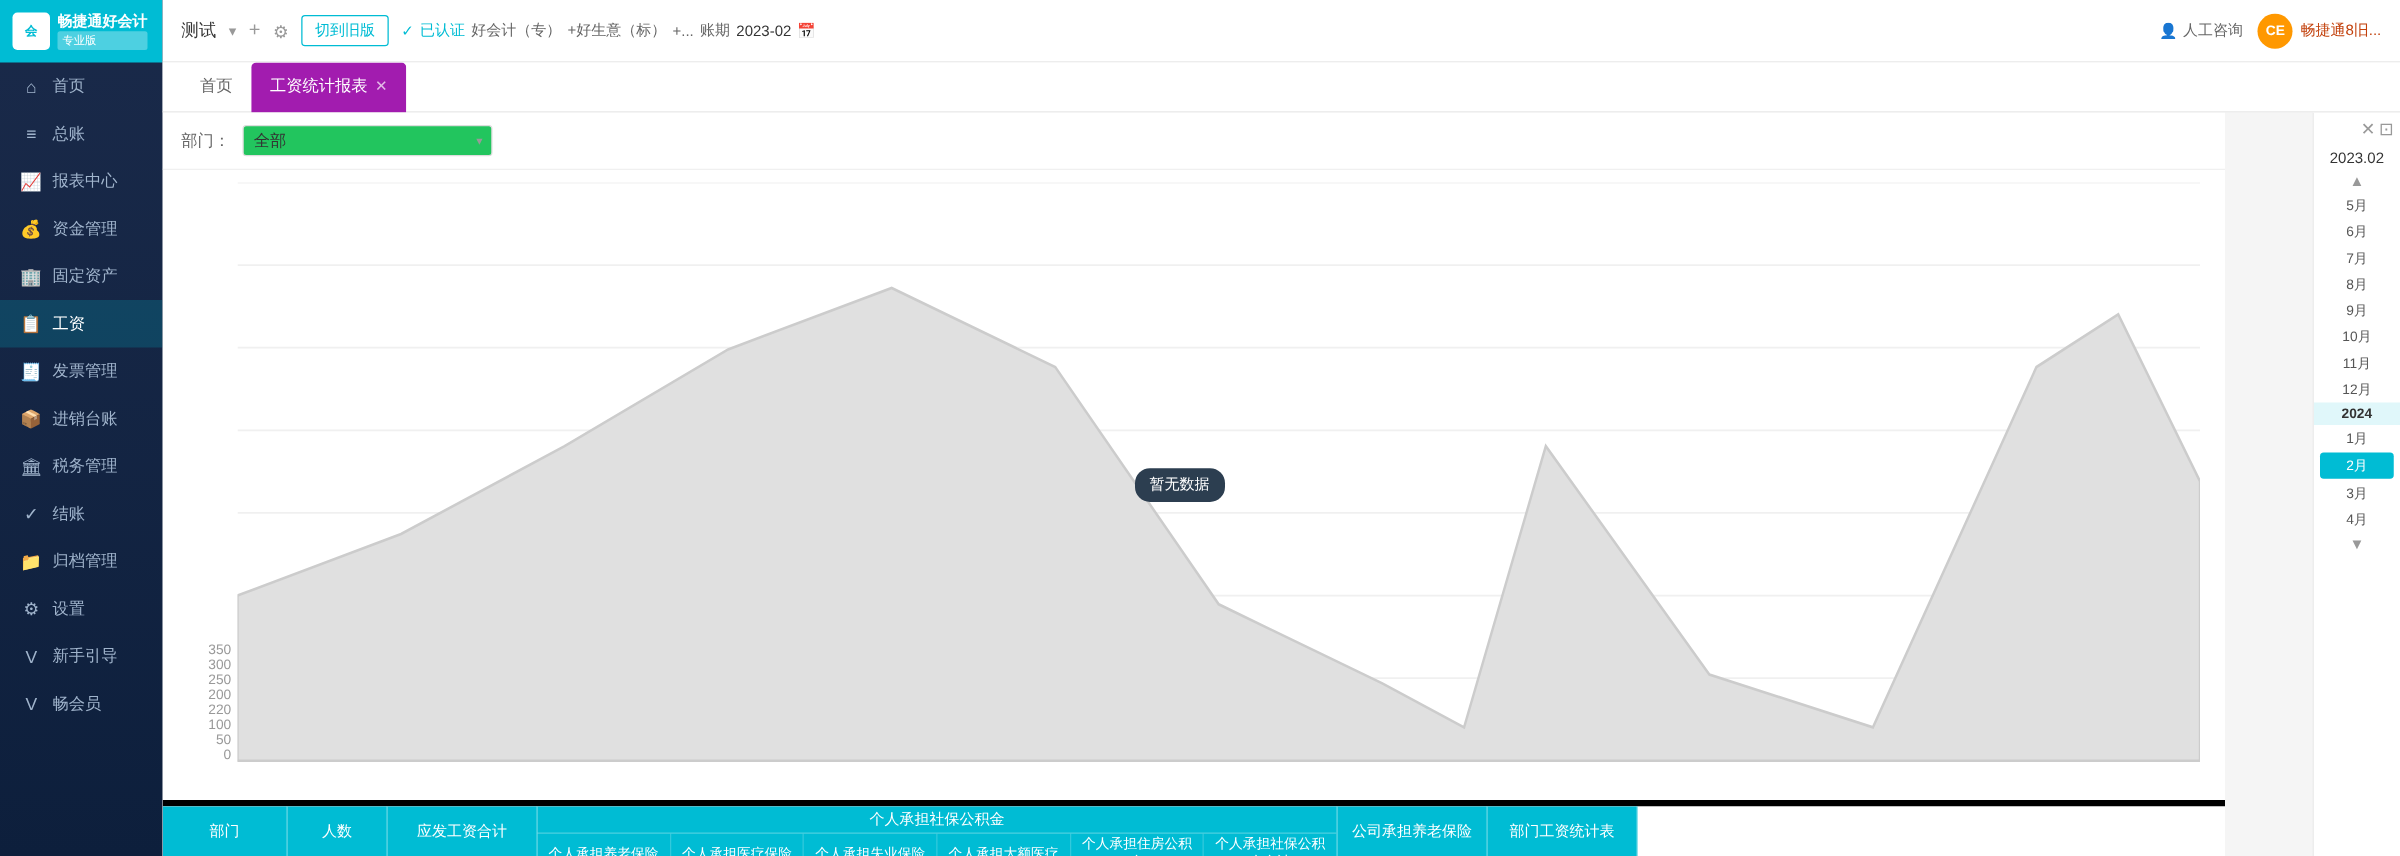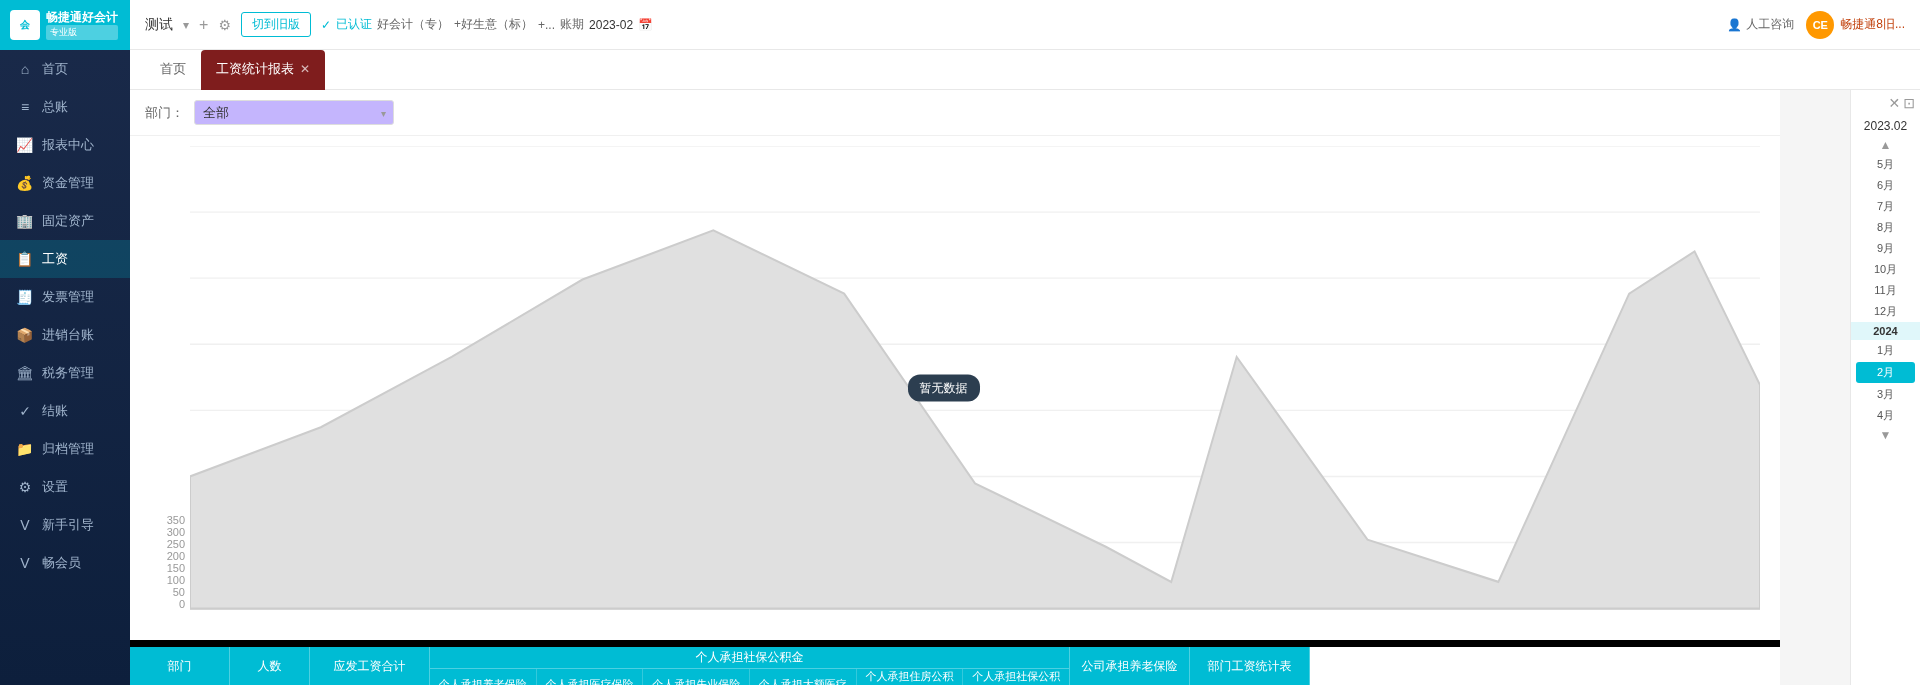--- a/index.html
+++ b/index.html
@@ -169,21 +169,21 @@
       padding: 0 15px;
       height: 40px;
       display: flex;
       align-items: center;
       cursor: pointer;
       font-size: 13px;
       color: #666;
       border-bottom: 2px solid transparent;
     }
     .tab-item.active {
-      background: #7f1d1d;
+      background: #a21caf;
       color: white;
       border-radius: 4px 4px 0 0;
     }
     .tab-close {
       margin-left: 6px;
       color: rgba(255,255,255,0.7);
       font-size: 12px;
       cursor: pointer;
     }
 
@@ -235,21 +235,21 @@
       border-bottom: 1px solid #f0f0f0;
       flex-shrink: 0;
     }
     .filter-label { color: #666; font-size: 13px; }
     .filter-select {
       border: 1px solid #ddd;
       border-radius: 3px;
       padding: 4px 25px 4px 8px;
       font-size: 13px;
       color: #333;
-      background: #c4b5fd;
+      background: #22c55e;
       width: 200px;
       appearance: none;
       position: relative;
       cursor: pointer;
     }
     .filter-select-wrapper {
       position: relative;
       display: inline-block;
     }
     .filter-select-arrow {
@@ -288,21 +288,21 @@
       transform: translateX(-50%);
       white-space: nowrap;
     }
 
     
     .bottom-table {
       background: white;
       height: 45px;
       display: flex;
       align-items: center;
-      border-top: 7px solid #000000;
+      border-top: 5px solid #000000;
       overflow: hidden;
       flex-shrink: 0;
     }
     .table-header {
       display: flex;
       width: 100%;
       height: 100%;
     }
     .th {
       display: flex;
@@ -491,21 +491,21 @@
       </div>
 
       <div class="chart-area">
         <div style="display:flex; height:100%; position:relative;">
 
           <div style="width:40px; display:flex; flex-direction:column; justify-content:flex-end; padding-bottom:20px; padding-top:5px;">
             <span class="y-label">350</span>
             <span class="y-label">300</span>
             <span class="y-label">250</span>
             <span class="y-label">200</span>
-            <span class="y-label">150</span>
+            <span class="y-label">220</span>
             <span class="y-label">100</span>
             <span class="y-label">50</span>
             <span class="y-label">0</span>
           </div>
 
           <div style="flex:1; position:relative; padding-bottom:20px;">
             <svg width="100%" height="100%" viewBox="0 0 1200 330" preserveAspectRatio="none">
 
               <line x1="0" y1="0" x2="1200" y2="0" stroke="#f0f0f0" stroke-width="1"></line>
               <line x1="0" y1="47" x2="1200" y2="47" stroke="#f0f0f0" stroke-width="1"></line>

